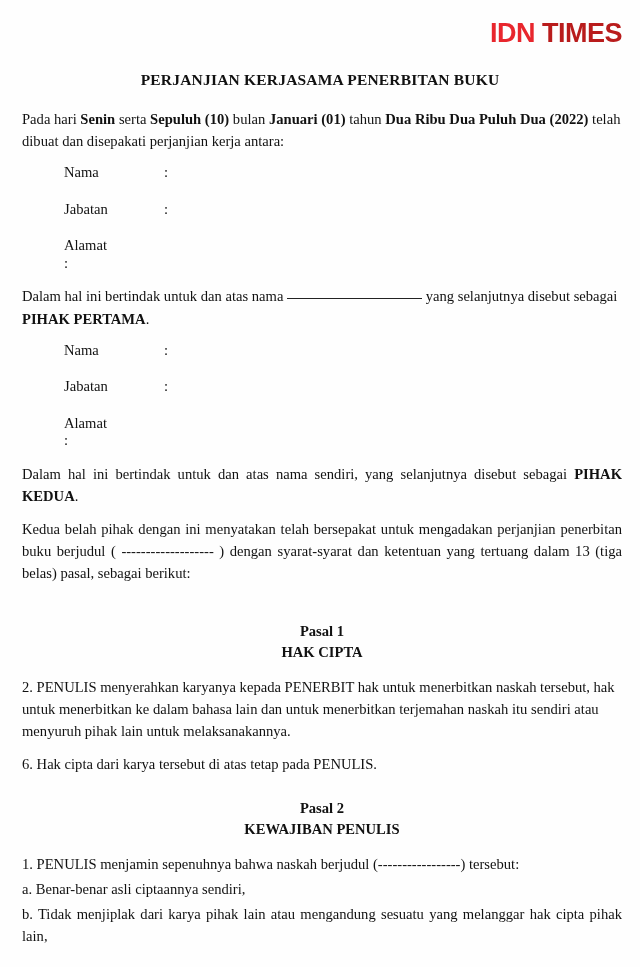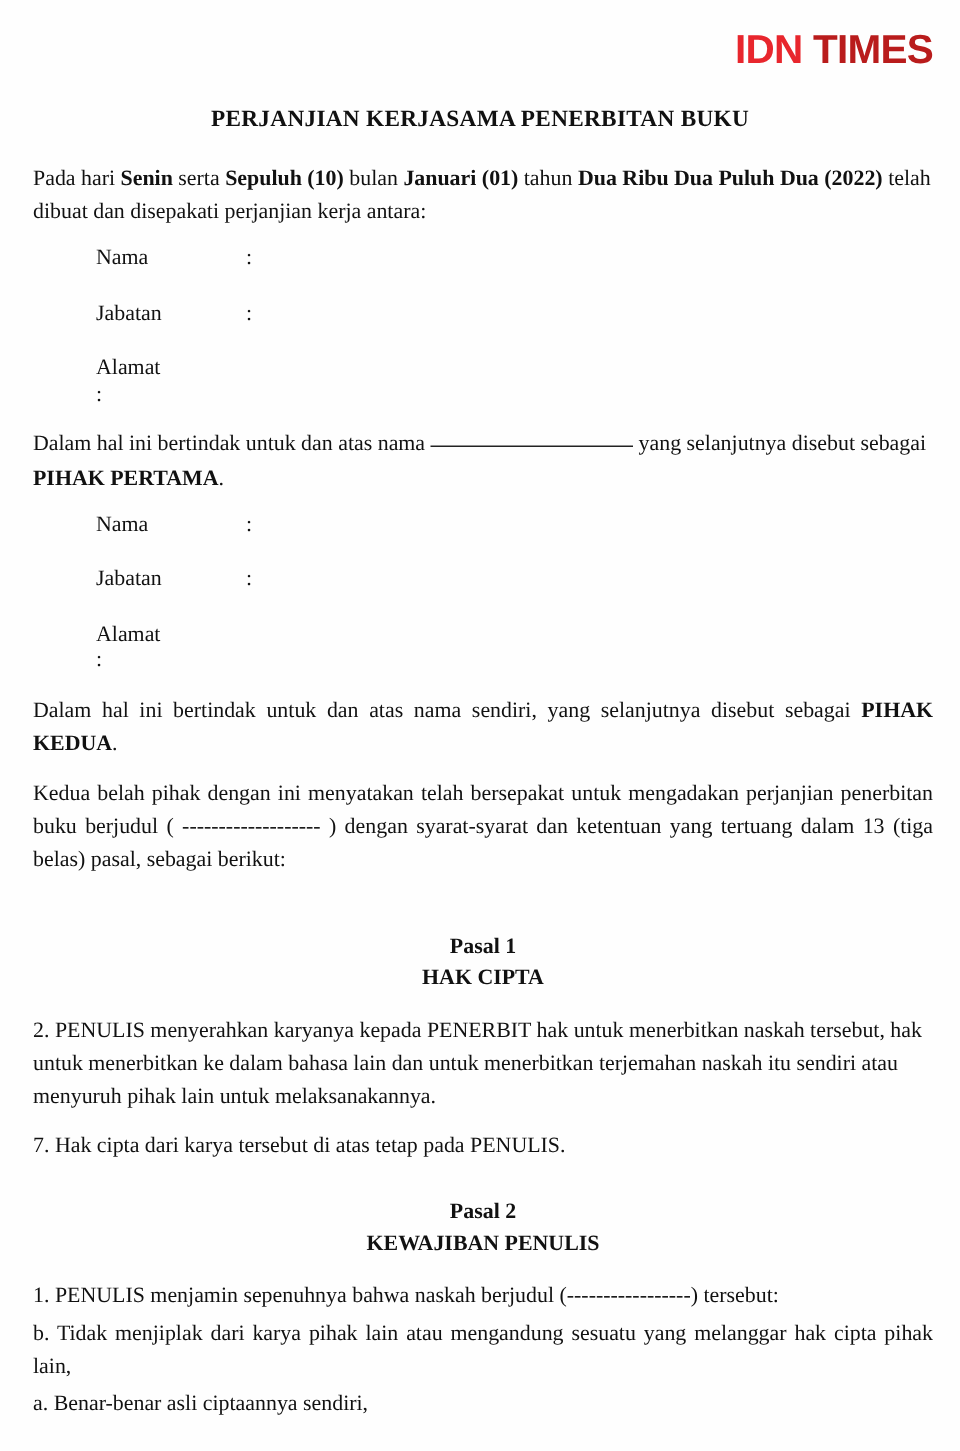--- a/index.html
+++ b/index.html
@@ -162,28 +162,28 @@
     <p class="para justify"><span>Dalam hal ini bertindak untuk dan atas nama sendiri, yang selanjutnya disebut sebagai </span><b>PIHAK KEDUA</b><span>.</span></p>
 
     <p class="para justify">Kedua belah pihak dengan ini menyatakan telah bersepakat untuk mengadakan perjanjian penerbitan buku berjudul ( ------------------- ) dengan syarat-syarat dan ketentuan yang tertuang dalam 13 (tiga belas) pasal, sebagai berikut:</p>
 
     <div class="sec-gap-lg">
       <div class="section-head">Pasal 1</div>
       <div class="section-head">HAK CIPTA</div>
     </div>
     <div class="clause-list after-head">
       <p class="para">2. PENULIS menyerahkan karyanya kepada PENERBIT hak untuk menerbitkan naskah tersebut, hak untuk menerbitkan ke dalam bahasa lain dan untuk menerbitkan terjemahan naskah itu sendiri atau menyuruh pihak lain untuk melaksanakannya.</p>
-      <p class="para">7. Hak cipta dari karya tersebut di atas tetap pada PENULIS.</p>
+      <p class="para">6. Hak cipta dari karya tersebut di atas tetap pada PENULIS.</p>
     </div>
 
     <div class="sec-gap-md">
       <div class="section-head">Pasal 2</div>
       <div class="section-head">KEWAJIBAN PENULIS</div>
     </div>
     <div class="clause-list after-head">
       <p class="para tight">1. PENULIS menjamin sepenuhnya bahwa naskah berjudul (-----------------) tersebut:</p>
+      <p class="para tight">a. Benar-benar asli ciptaannya sendiri,</p>
       <p class="para tight justify">b. Tidak menjiplak dari karya pihak lain atau mengandung sesuatu yang melanggar hak cipta pihak lain,</p>
-      <p class="para tight">a. Benar-benar asli ciptaannya sendiri,</p>
 
     </div>
 
   </div>
 </div>
 
 </body></html>

